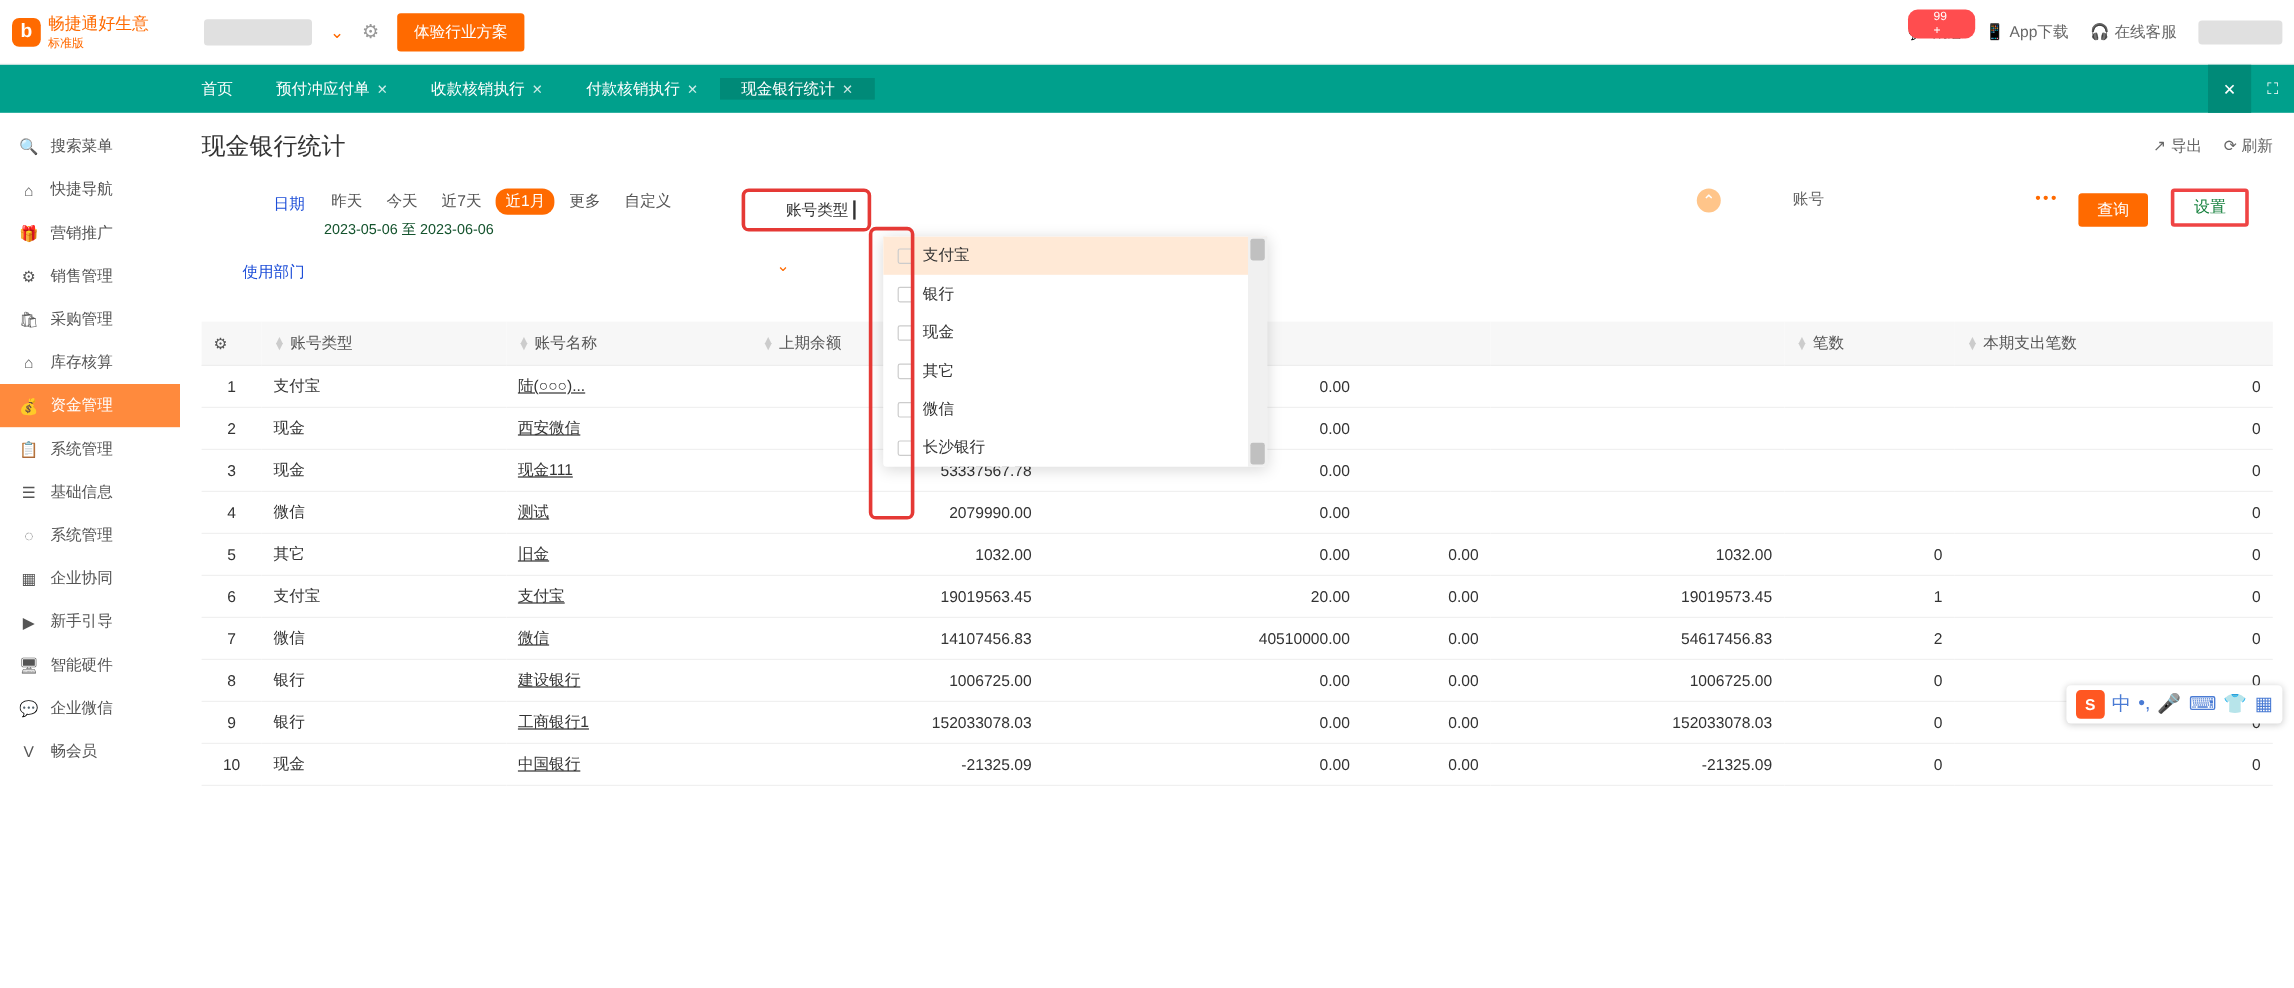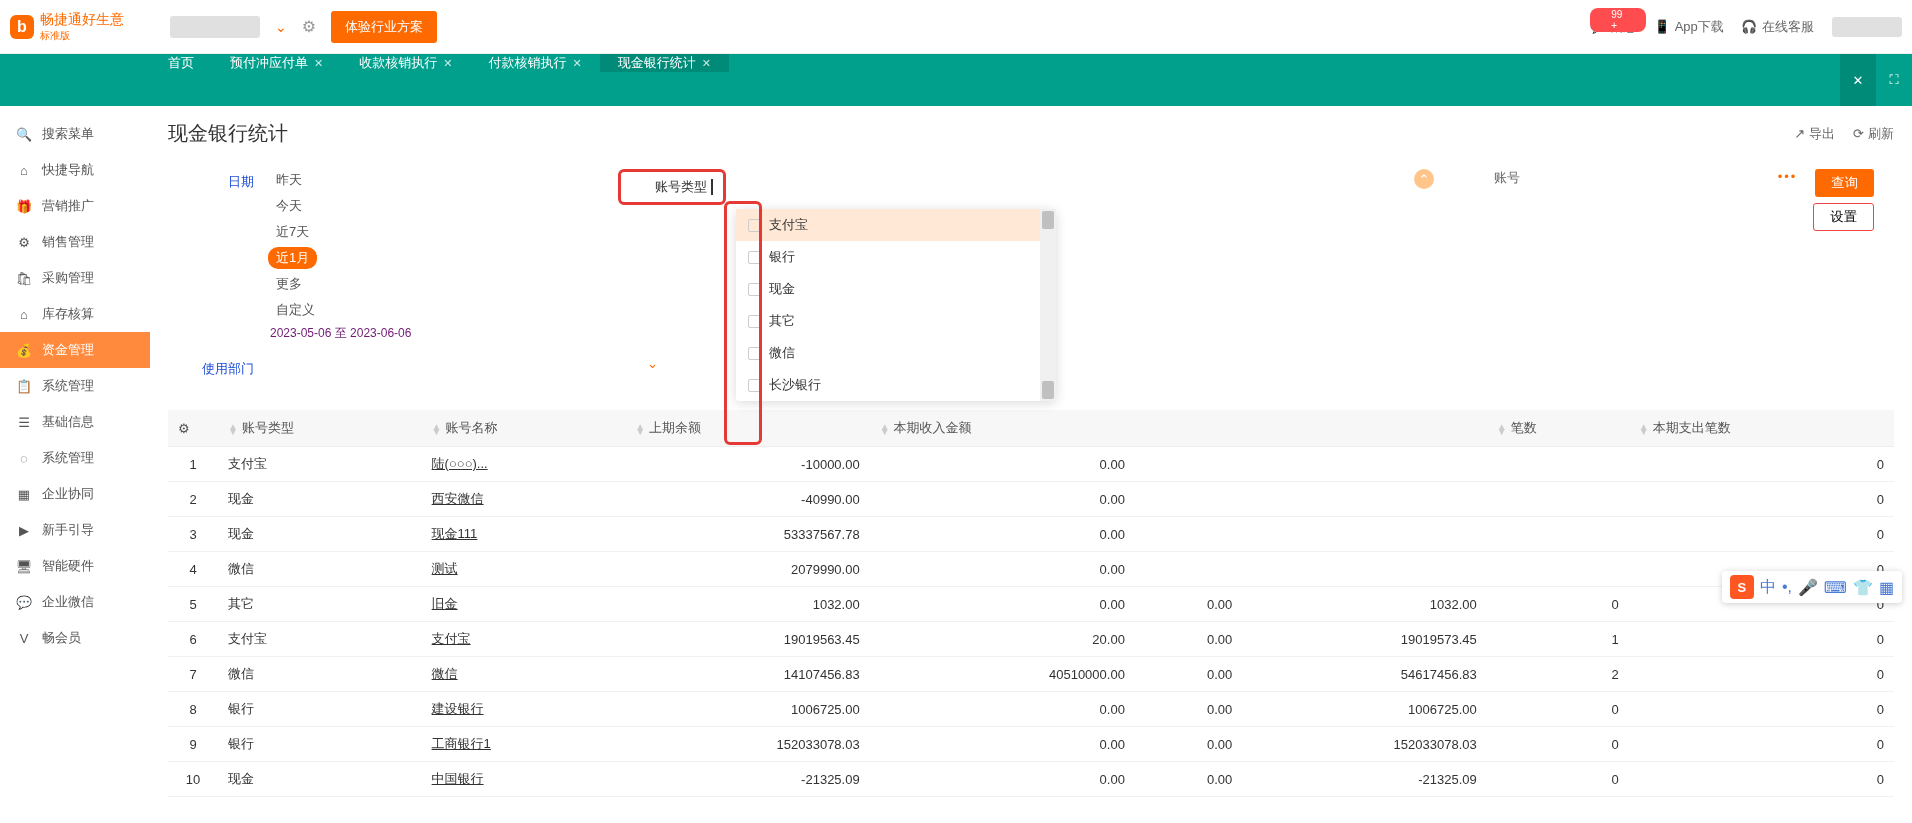--- a/index.html
+++ b/index.html
@@ -12,21 +12,21 @@
 .logo-sub { font-size: 10px; color: #ff6a00; }
 .grey-blur { width: 90px; height: 22px; background: #e0e0e0; border-radius: 3px; margin-left: 20px; }
 .chev-down { color: #ff6a00; margin: 0 15px; font-size: 14px; }
 .gear-icon { color: #999; margin-right: 15px; font-size: 16px; cursor: pointer; }
 .orange-btn { background: #ff6a00; color: #fff; border: none; padding: 7px 14px; border-radius: 3px; cursor: pointer; font-size: 13px; }
 .topbar-right { margin-left: auto; display: flex; align-items: center; gap: 18px; }
 .top-link { display: flex; align-items: center; gap: 4px; color: #666; cursor: pointer; position: relative; }
 .badge-99 { position: absolute; top: -10px; right: -10px; background: #ff4d4f; color: #fff; font-size: 10px; padding: 1px 21px; border-radius: 8px; }
 .avatar-blur { width: 70px; height: 20px; background: #e0e0e0; border-radius: 3px; }
 
-.tab-strip { height: 52px; background: #00a08c; display: flex; align-items: flex-start; padding-left: 150px; position: relative; }
+.tab-strip { height: 40px; background: #00a08c; display: flex; align-items: center; padding-left: 150px; position: relative; }
 .tab { padding: 0 18px; display: flex; align-items: center; color: #fff; cursor: pointer; font-size: 13px; position: relative; }
 .tab.active { background: #008a78; }
 .tab .close-x { margin-left: 6px; font-size: 11px; opacity: 0.8; }
 .tab-strip-right { position: absolute; right: 0; top: 0; display: flex; height: 100%; }
 .strip-btn { width: 36px; display: flex; align-items: center; justify-content: center; color: #fff; cursor: pointer; }
 .strip-btn.dark { background: #008a78; }
 
 .layout { display: flex; height: calc(100vh - 90px); }
 .sidebar { width: 150px; background: #fff; padding-top: 10px; }
 .side-item { display: flex; align-items: center; padding: 9px 16px; color: #555; cursor: pointer; gap: 10px; }
@@ -35,33 +35,33 @@
 
 .main { flex: 1; padding: 14px 18px; overflow: auto; background: #fff; }
 .page-header { display: flex; align-items: center; margin-bottom: 12px; }
 .page-title { font-size: 20px; font-weight: 500; }
 .header-actions { margin-left: auto; display: flex; gap: 18px; color: #666; }
 .header-actions span { cursor: pointer; display: flex; align-items: center; gap: 4px; }
 
 .filter-panel { padding: 10px 20px 18px; }
 .filter-row { display: flex; align-items: flex-start; margin-bottom: 14px; position: relative; }
 .filter-label { width: 80px; text-align: right; padding-right: 14px; color: #1d4ed8; padding-top: 4px; }
-.date-opts { display: flex; align-items: flex-start; gap: 4px; flex-wrap: wrap; flex-direction: column; }
+.date-opts { display: flex; align-items: flex-end; gap: 4px; flex-wrap: wrap; }
 .date-opt { padding: 2px 8px; cursor: pointer; color: #555; border-radius: 10px; }
 .date-opt.active { background: #ff6a00; color: #fff; }
-.date-range { color: #701a75; font-size: 12px; margin-top: 4px; padding-left: 2px; }
+.date-range { color: #14532d; font-size: 12px; margin-top: 4px; padding-left: 2px; }
 
 .type-filter-box { border: 3px solid #e53935; border-radius: 6px; padding: 6px 10px 6px 14px; display: flex; align-items: center; width: 108px; justify-content: flex-end; position: relative; }
 .type-input-wrap { flex: 1; position: relative; }
 .collapse-circle { width: 20px; height: 20px; background: #ffc58a; border-radius: 50%; display: inline-flex; align-items: center; justify-content: center; color: #fff; cursor: pointer; margin-left: auto; }
 .acct-label { color: #666; margin-left: 60px; margin-right: 20px; }
 .dots-more { color: #ff6a00; letter-spacing: 2px; cursor: pointer; margin-right: 16px; }
 .query-btn { background: #ff6a00; color: #fff; border: none; padding: 5px 16px; border-radius: 3px; cursor: pointer; }
-.settings-btn { background: #fff; color: #000000; border: 1px solid #ef4444; padding: 4px 16px; border-radius: 3px; cursor: pointer; }
-.btn-col { display: flex; flex-direction: column; gap: 6px; align-items: flex-end; }
+.settings-btn { background: #fff; color: #15803d; border: 3px solid #ef4444; padding: 4px 16px; border-radius: 3px; cursor: pointer; }
+.btn-col { display: flex; gap: 19px; align-items: flex-end; }
 
 .dept-select { flex: 1; max-width: 400px; display: flex; justify-content: flex-end; color: #ff6a00; cursor: pointer; padding-right: 10px; }
 
 .dropdown-panel { position: absolute; top: 40px; left: 10px; width: 320px; background: #fff; box-shadow: 0 2px 12px rgba(0,0,0,0.15); border-radius: 3px; z-index: 100; }
 .dropdown-inner { max-height: 240px; overflow-y: scroll; }
 .dd-item { padding: 7px 12px; display: flex; align-items: center; gap: 8px; cursor: pointer; }
 .dd-item:first-child { background: #ffe9d6; }
 .dd-check { width: 13px; height: 13px; border: 1px solid #ccc; border-radius: 2px; }
 .red-box-side { position: absolute; border: 3px solid #e53935; border-radius: 6px; top: -8px; left: -12px; width: 38px; height: 244px; pointer-events: none; }
 .dd-scrollbar-track { position: absolute; right: 0; top: 0; width: 16px; height: 100%; background: #f0f0f0; }

